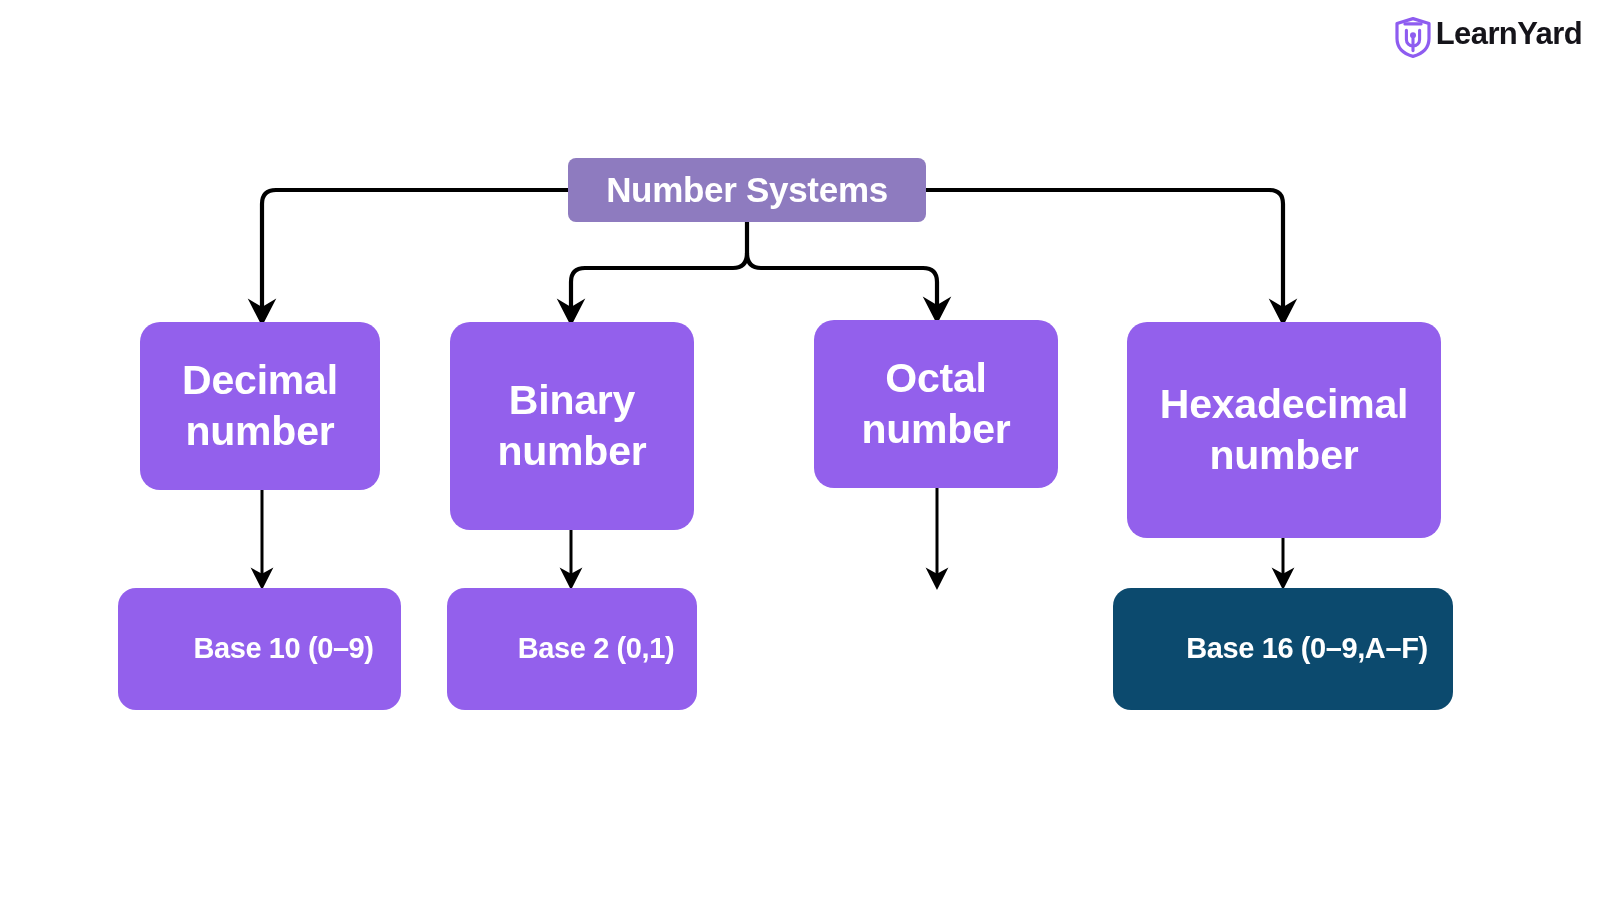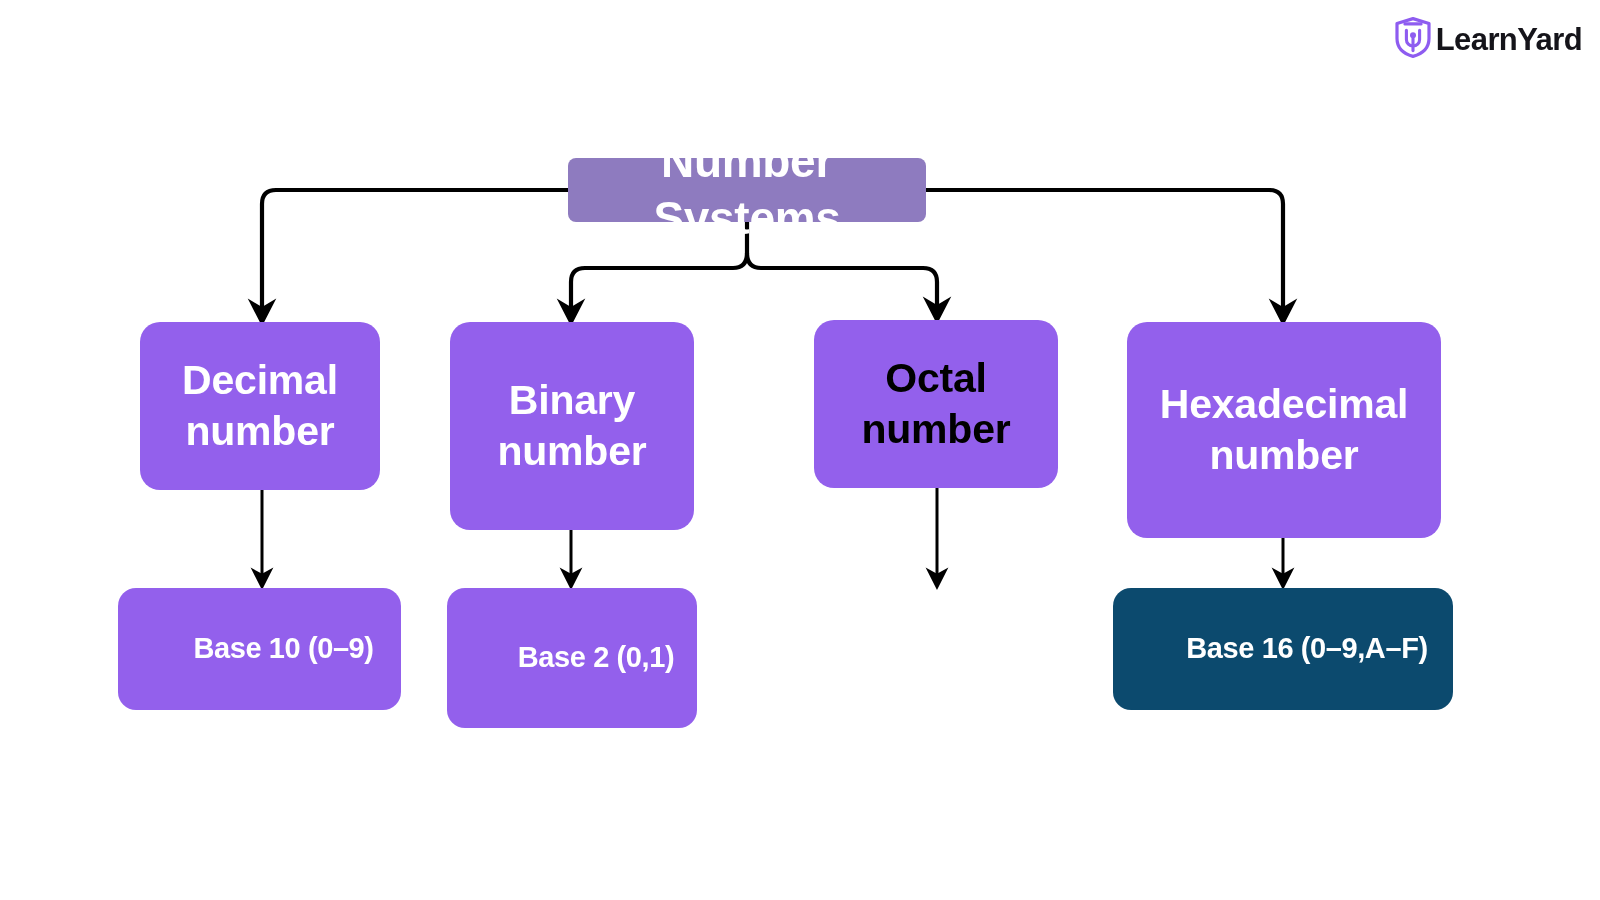--- a/index.html
+++ b/index.html
@@ -18,21 +18,21 @@
     height: 900px;
     background: #ffffff;
   }
 
   
   #brand-logo {
     position: absolute;
     top: 16px;
     right: 18px;
     display: flex;
-    align-items: flex-end;
+    align-items: flex-start;
     gap: 3px;
   }
   #brand-logo .logo-mark { display: block; width: 40px; height: 42px; }
   #brand-logo .logo-text {
     font-size: 31px;
     font-weight: 700;
     letter-spacing: -0.6px;
     color: #15141a;
     font-family: "Liberation Sans", sans-serif;
     white-space: nowrap;
@@ -58,21 +58,21 @@
     font-family: "Liberation Sans", sans-serif;
     font-weight: 700;
     line-height: 1.24;
     letter-spacing: -0.2px;
     white-space: pre-line;
   }
 
   .node-root {
     background: #8e7bbf;
     border-radius: 8px;
-    font-size: 46px;
+    font-size: 35px;
     letter-spacing: -0.3px;
   }
 
   .node-type {
     background: #9360ec;
     border-radius: 20px;
     font-size: 41px;
   }
 
   .node-base {
@@ -129,26 +129,26 @@
   </svg>
 
   <div class="node node-root" style="left: 568px; top: 158px; width: 358px; height: 64px; background: rgb(142, 123, 191); color: rgb(255, 255, 255);">Number Systems</div>
 
   <div class="node node-type" style="left: 140px; top: 322px; width: 240px; height: 168px; background: rgb(147, 96, 236); color: rgb(255, 255, 255);">Decimal
 number</div>
 
   <div class="node node-type" style="left: 450px; top: 322px; width: 244px; height: 208px; background: rgb(147, 96, 236); color: rgb(255, 255, 255);">Binary
 number</div>
 
-  <div class="node node-type" style="left: 814px; top: 320px; width: 244px; height: 168px; background: rgb(147, 96, 236); color: #000000;">Octal
+  <div class="node node-type" style="left: 814px; top: 320px; width: 244px; height: 168px; background: rgb(147, 96, 236); color: #ffffff;">Octal
 number</div>
 
   <div class="node node-type" style="left: 1127px; top: 322px; width: 314px; height: 216px; background: rgb(147, 96, 236); color: rgb(255, 255, 255);">Hexadecimal
 number</div>
 
   <div class="node node-base" style="left: 118px; top: 588px; width: 283px; height: 122px; background: rgb(147, 96, 236); color: rgb(255, 255, 255);">Base 10 (0–9)</div>
 
-  <div class="node node-base" style="left: 447px; top: 588px; width: 250px; height: 140px; background: rgb(147, 96, 236); color: rgb(255, 255, 255);">Base 2 (0,1)</div>
+  <div class="node node-base" style="left: 447px; top: 588px; width: 250px; height: 122px; background: rgb(147, 96, 236); color: rgb(255, 255, 255);">Base 2 (0,1)</div>
 
 
   <div class="node node-base" style="left: 1113px; top: 588px; width: 340px; height: 122px; background: #0c4a6e; color: rgb(255, 255, 255);">Base 16 (0–9,A–F)</div>
 
 </div>
 
 </body></html>

